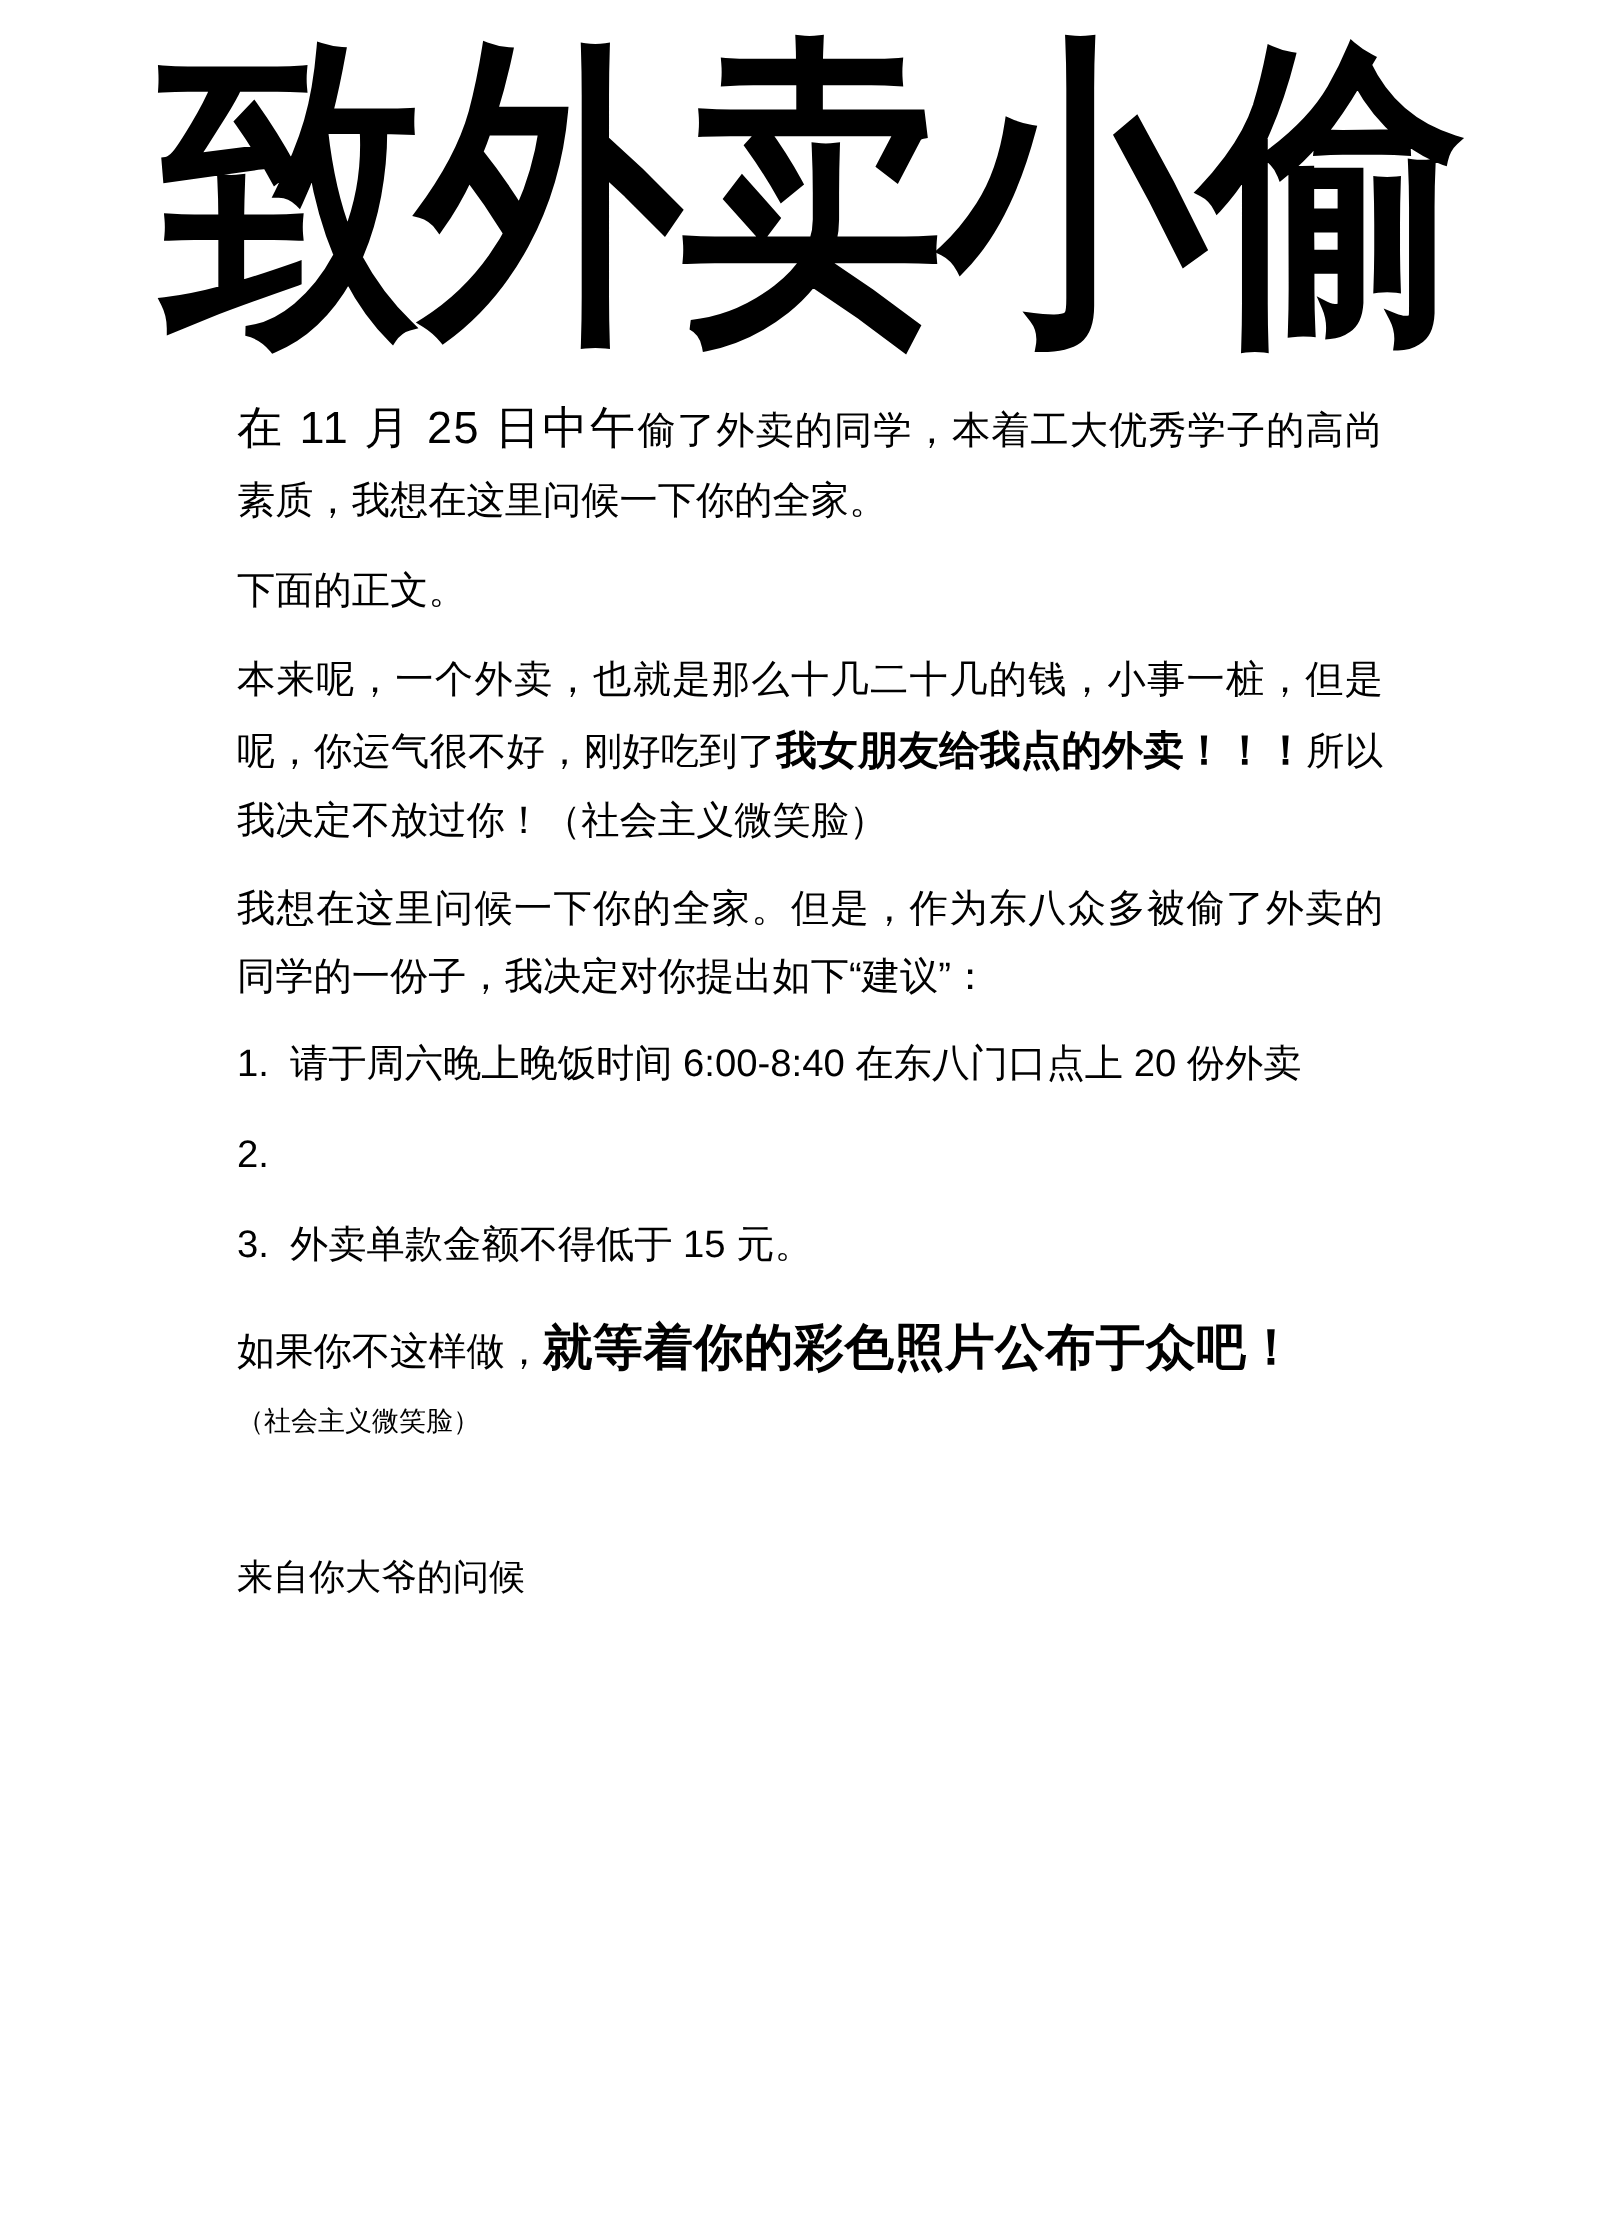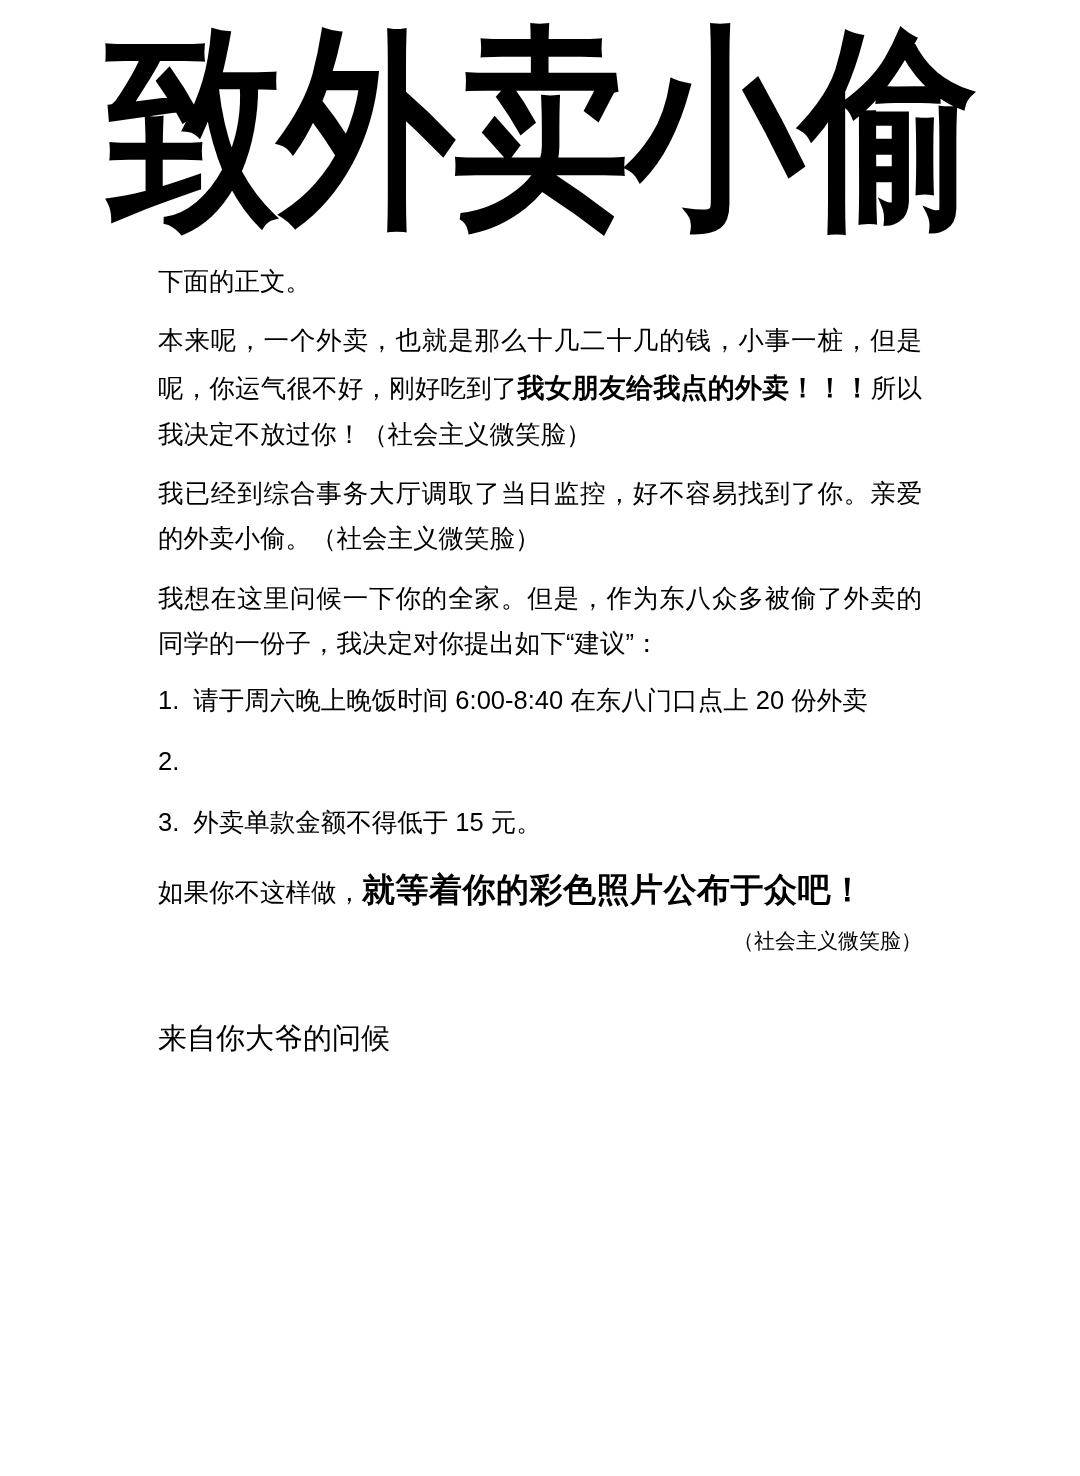--- a/index.html
+++ b/index.html
@@ -76,46 +76,47 @@
   .warn .small {
     font-size: 25.5px;
     text-align: right;
   }
   .warn .big {
     font-weight: 700;
     font-size: 33px;
     letter-spacing: 0.5px;
   }
   .smile {
-    font-size: 21px;
+    font-size: 18px;
     margin: 6px 0 0 0;
-    text-align: right;
   }
   .signoff {
-    margin-top: 53px;
-    font-size: 29px;
+    margin-top: 68px;
+    font-size: 24px;
   }
 </style>
 </head>
 <body>
 
 <div class="poster">
 
   <h1 class="headline">致外卖小偷</h1>
 
   <div class="body-area">
 
+    <p class="para">
+      <span class="lead-date">在 11 月 25 日中午</span><span>偷了外卖的同学，本着工大优秀学子的高尚素质，我想在这里问候一下你的全家。</span>
+    </p>
 
     <p class="para">下面的正文。</p>
 
     <p class="para">
       <span>本来呢，一个外卖，也就是那么十几二十几的钱，小事一桩，但是呢，你运气很不好，刚好吃到了</span><span class="bold-inline">我女朋友给我点的外卖！！！</span><span>所以我决定不放过你！（社会主义微笑脸）</span>
     </p>
 
-    <p class="para">我已经到综合事务大厅调取了当日监控，好不容易找到了你。亲爱的外卖小偷。（社会主义微笑脸）</p>
 
 
     <p class="para">我想在这里问候一下你的全家。但是，作为东八众多被偷了外卖的同学的一份子，我决定对你提出如下“建议”：</p>
 
     <ul class="list">
       <li>
         <span class="num">1.</span>
         <span>请于周六晚上晚饭时间 6:00-8:40 在东八门口点上 20 份外卖</span>
       </li>
       <li>

